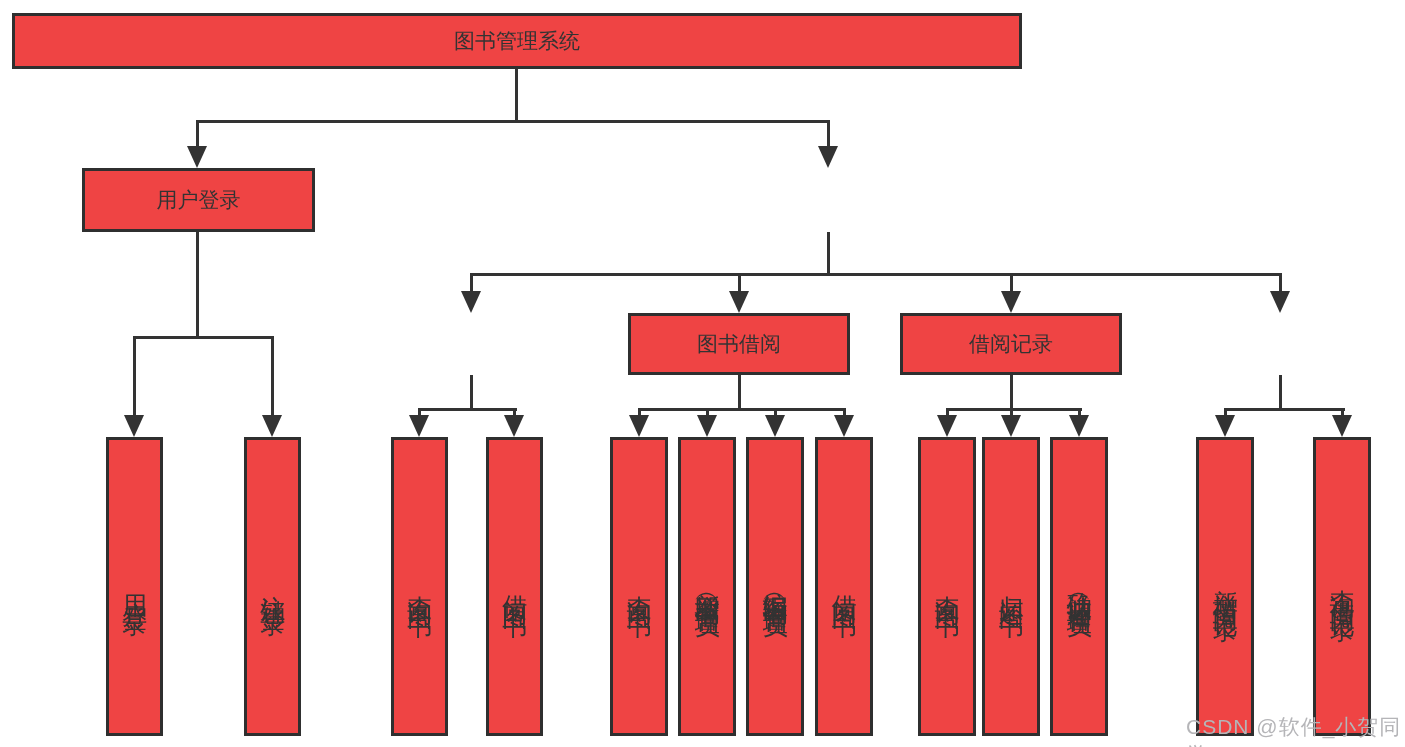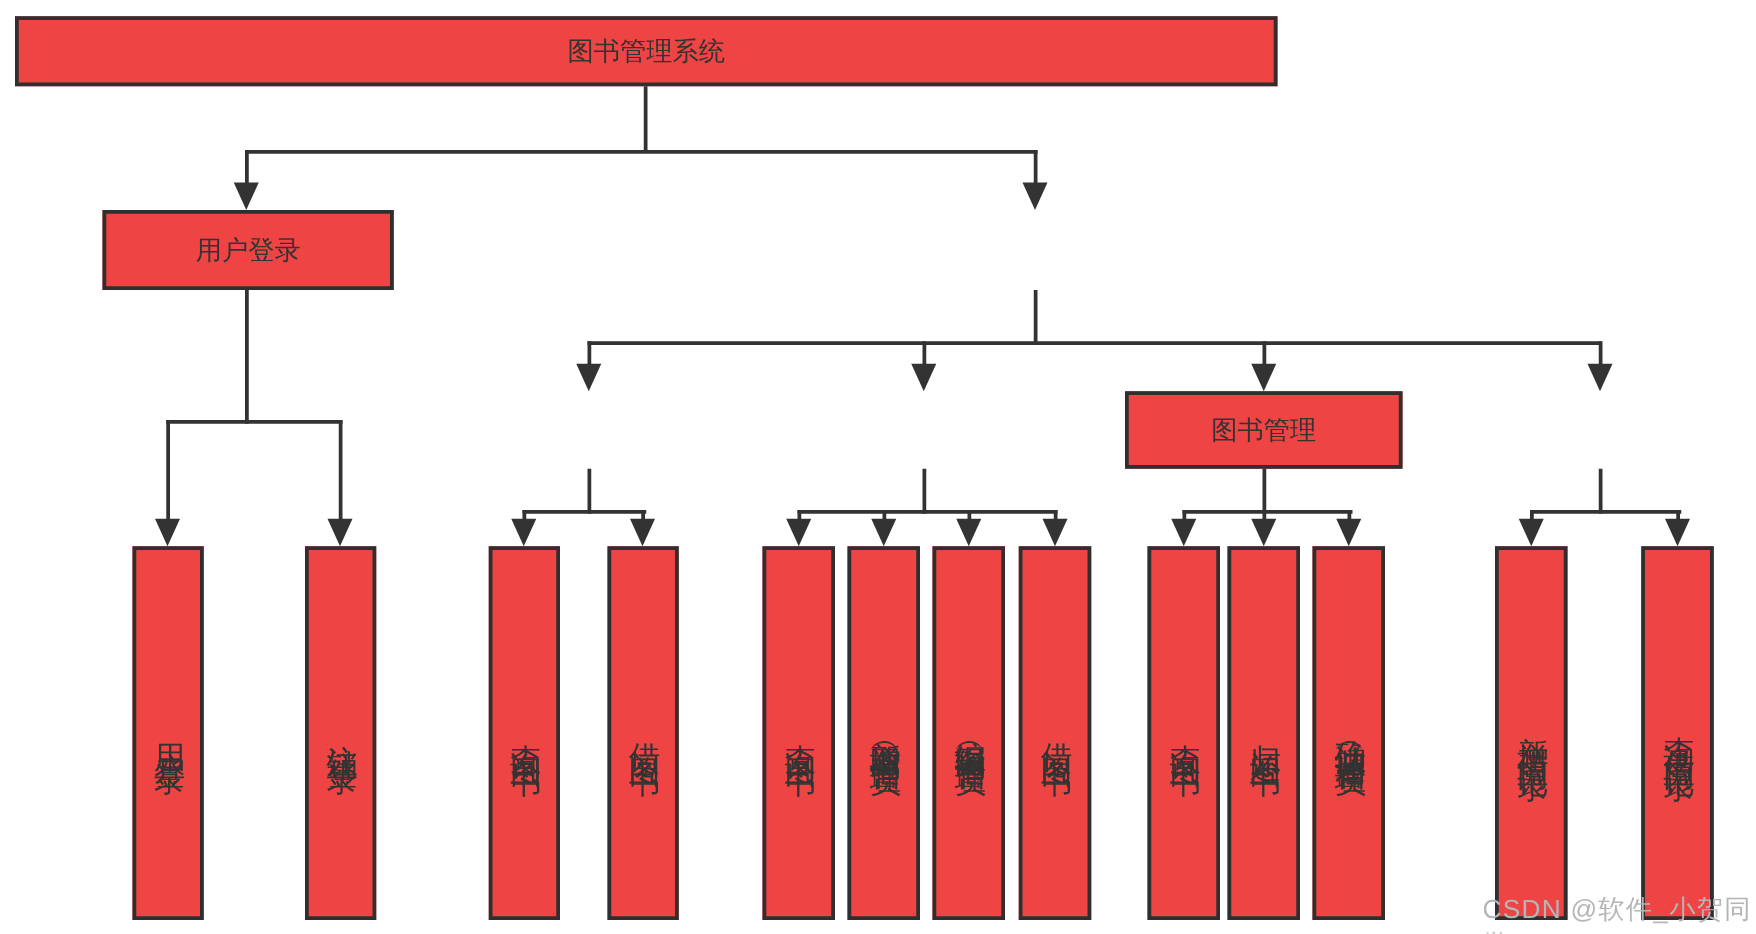--- a/index.html
+++ b/index.html
@@ -65,21 +65,22 @@
   <div class="hline" style="left:470px;top:273px;width:811px;"></div>
   <div class="vline" style="left:470px;top:273px;height:20px;"></div>
   <div class="arrow" style="left:461px;top:291px;"></div>
   <div class="vline" style="left:738px;top:273px;height:20px;"></div>
   <div class="arrow" style="left:729px;top:291px;"></div>
   <div class="vline" style="left:1010px;top:273px;height:20px;"></div>
   <div class="arrow" style="left:1001px;top:291px;"></div>
   <div class="vline" style="left:1279px;top:273px;height:20px;"></div>
   <div class="arrow" style="left:1270px;top:291px;"></div>
 
-  <div class="box" style="left:900px;top:313px;width:222px;height:62px;">图书管理</div>
+  <div class="box" style="left:628px;top:313px;width:222px;height:62px;">图书借阅</div>
+  <div class="box" style="left:900px;top:313px;width:222px;height:62px;">借阅记录</div>
 
   <div class="vline" style="left:470px;top:375px;height:36px;"></div>
   <div class="hline" style="left:418px;top:408px;width:99px;"></div>
   <div class="vline" style="left:418px;top:408px;height:10px;"></div>
   <div class="arrow" style="left:409px;top:415px;"></div>
   <div class="vline" style="left:513px;top:408px;height:10px;"></div>
   <div class="arrow" style="left:504px;top:415px;"></div>
 
   <div class="vline" style="left:738px;top:375px;height:36px;"></div>
   <div class="hline" style="left:638px;top:408px;width:208px;"></div>

